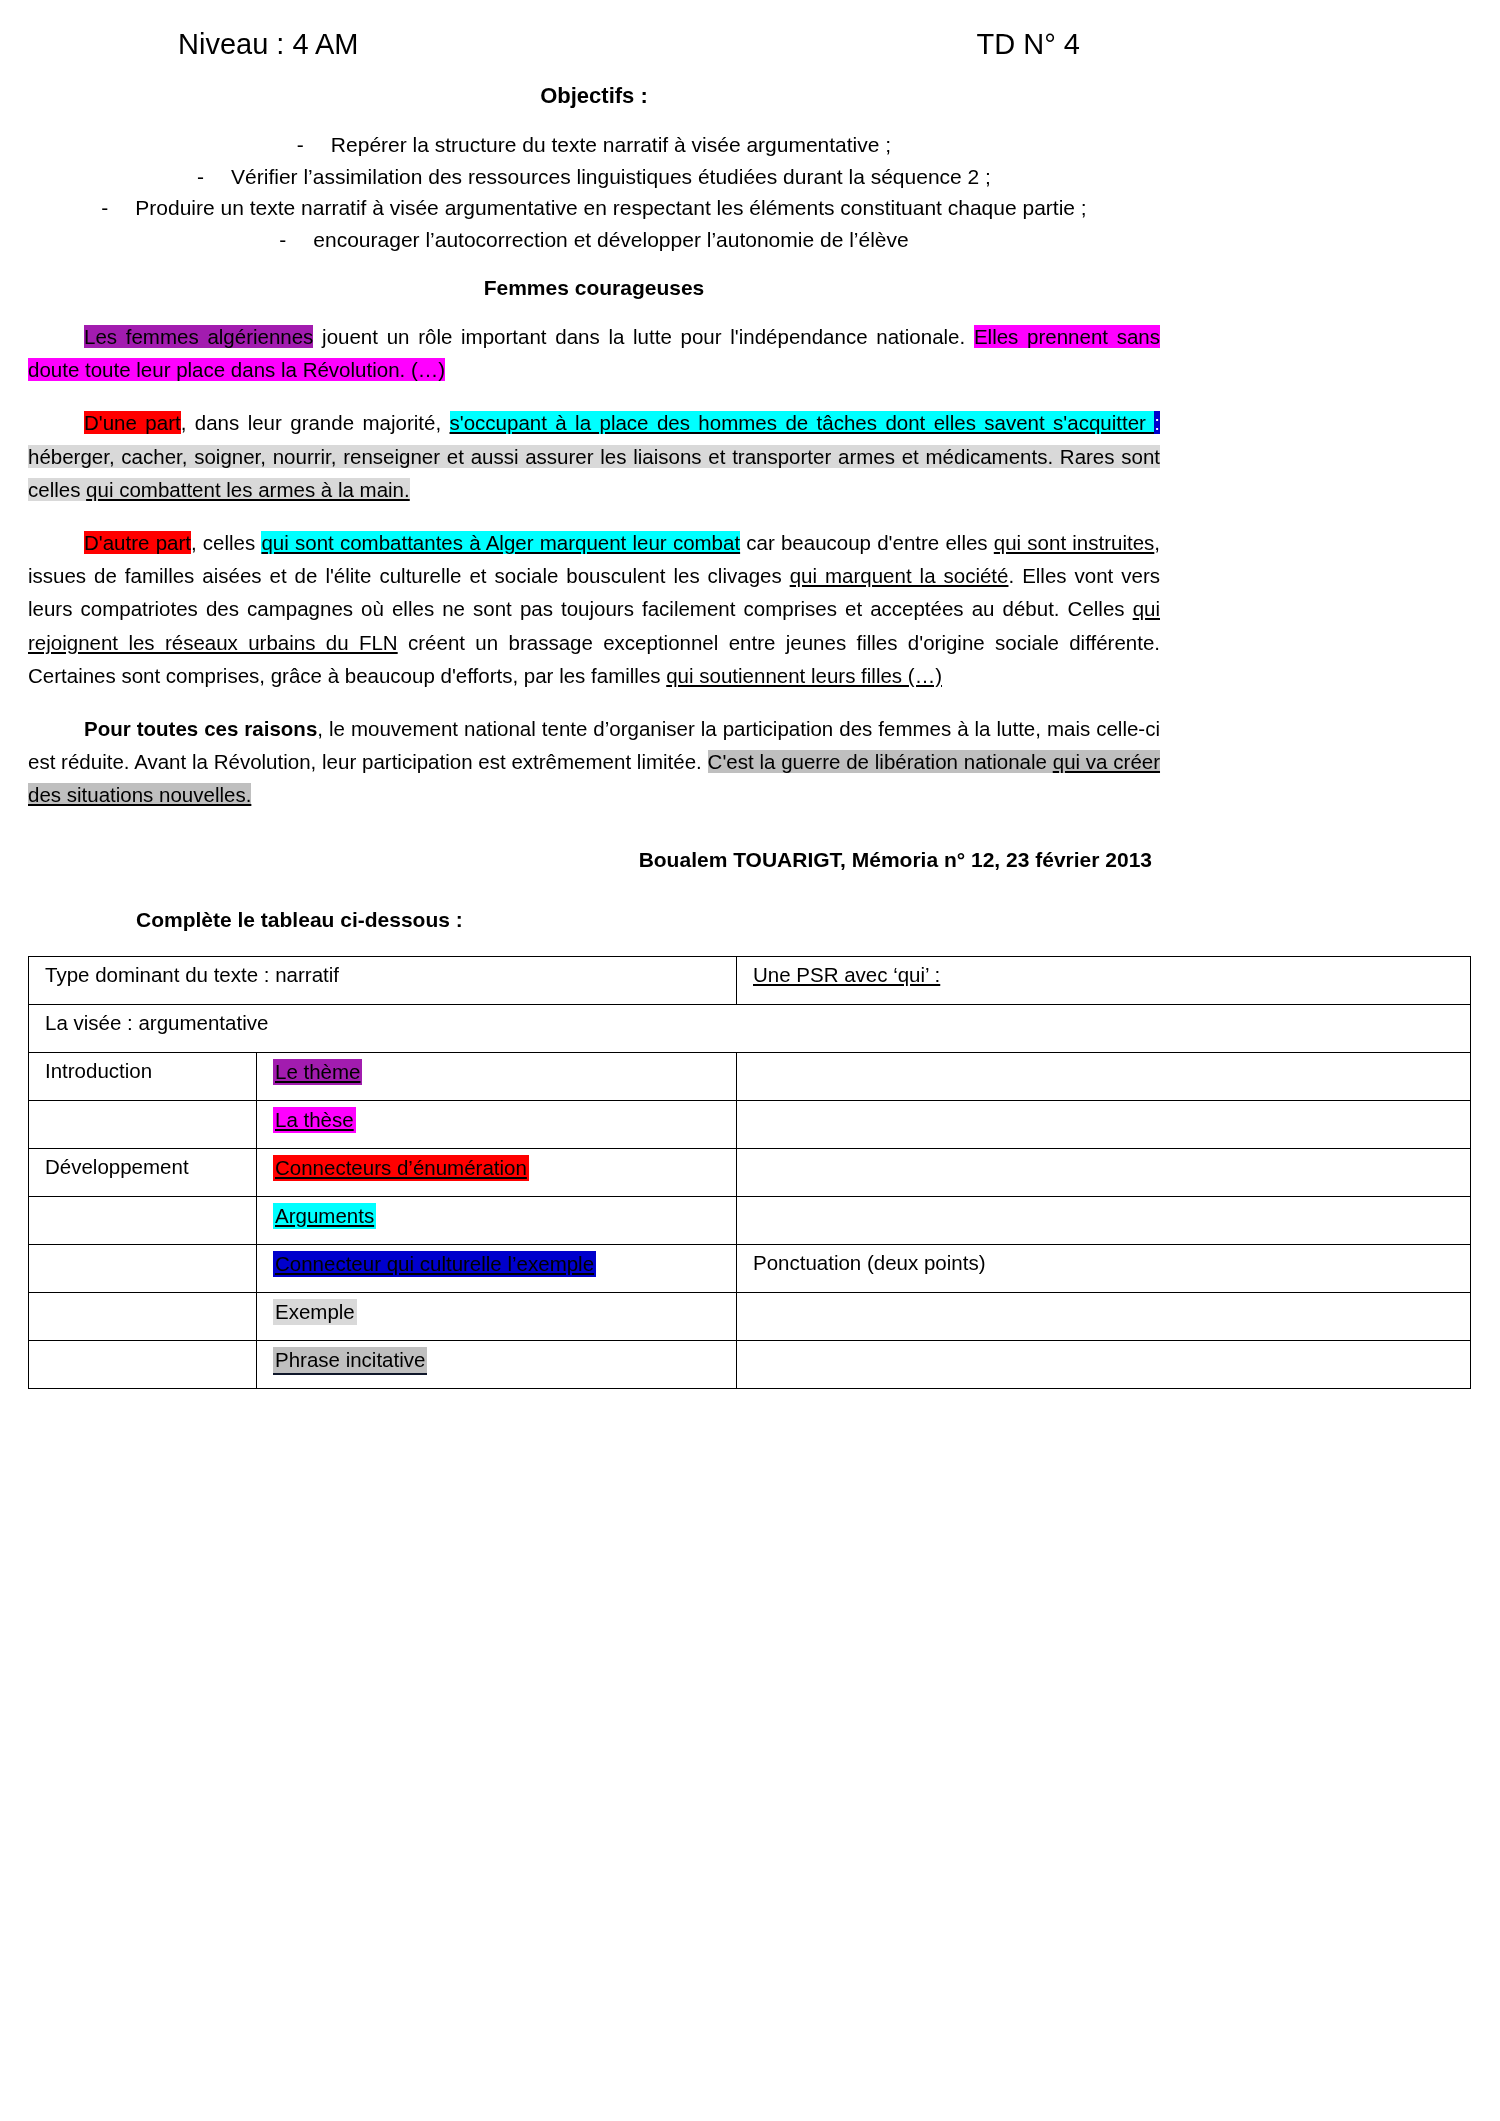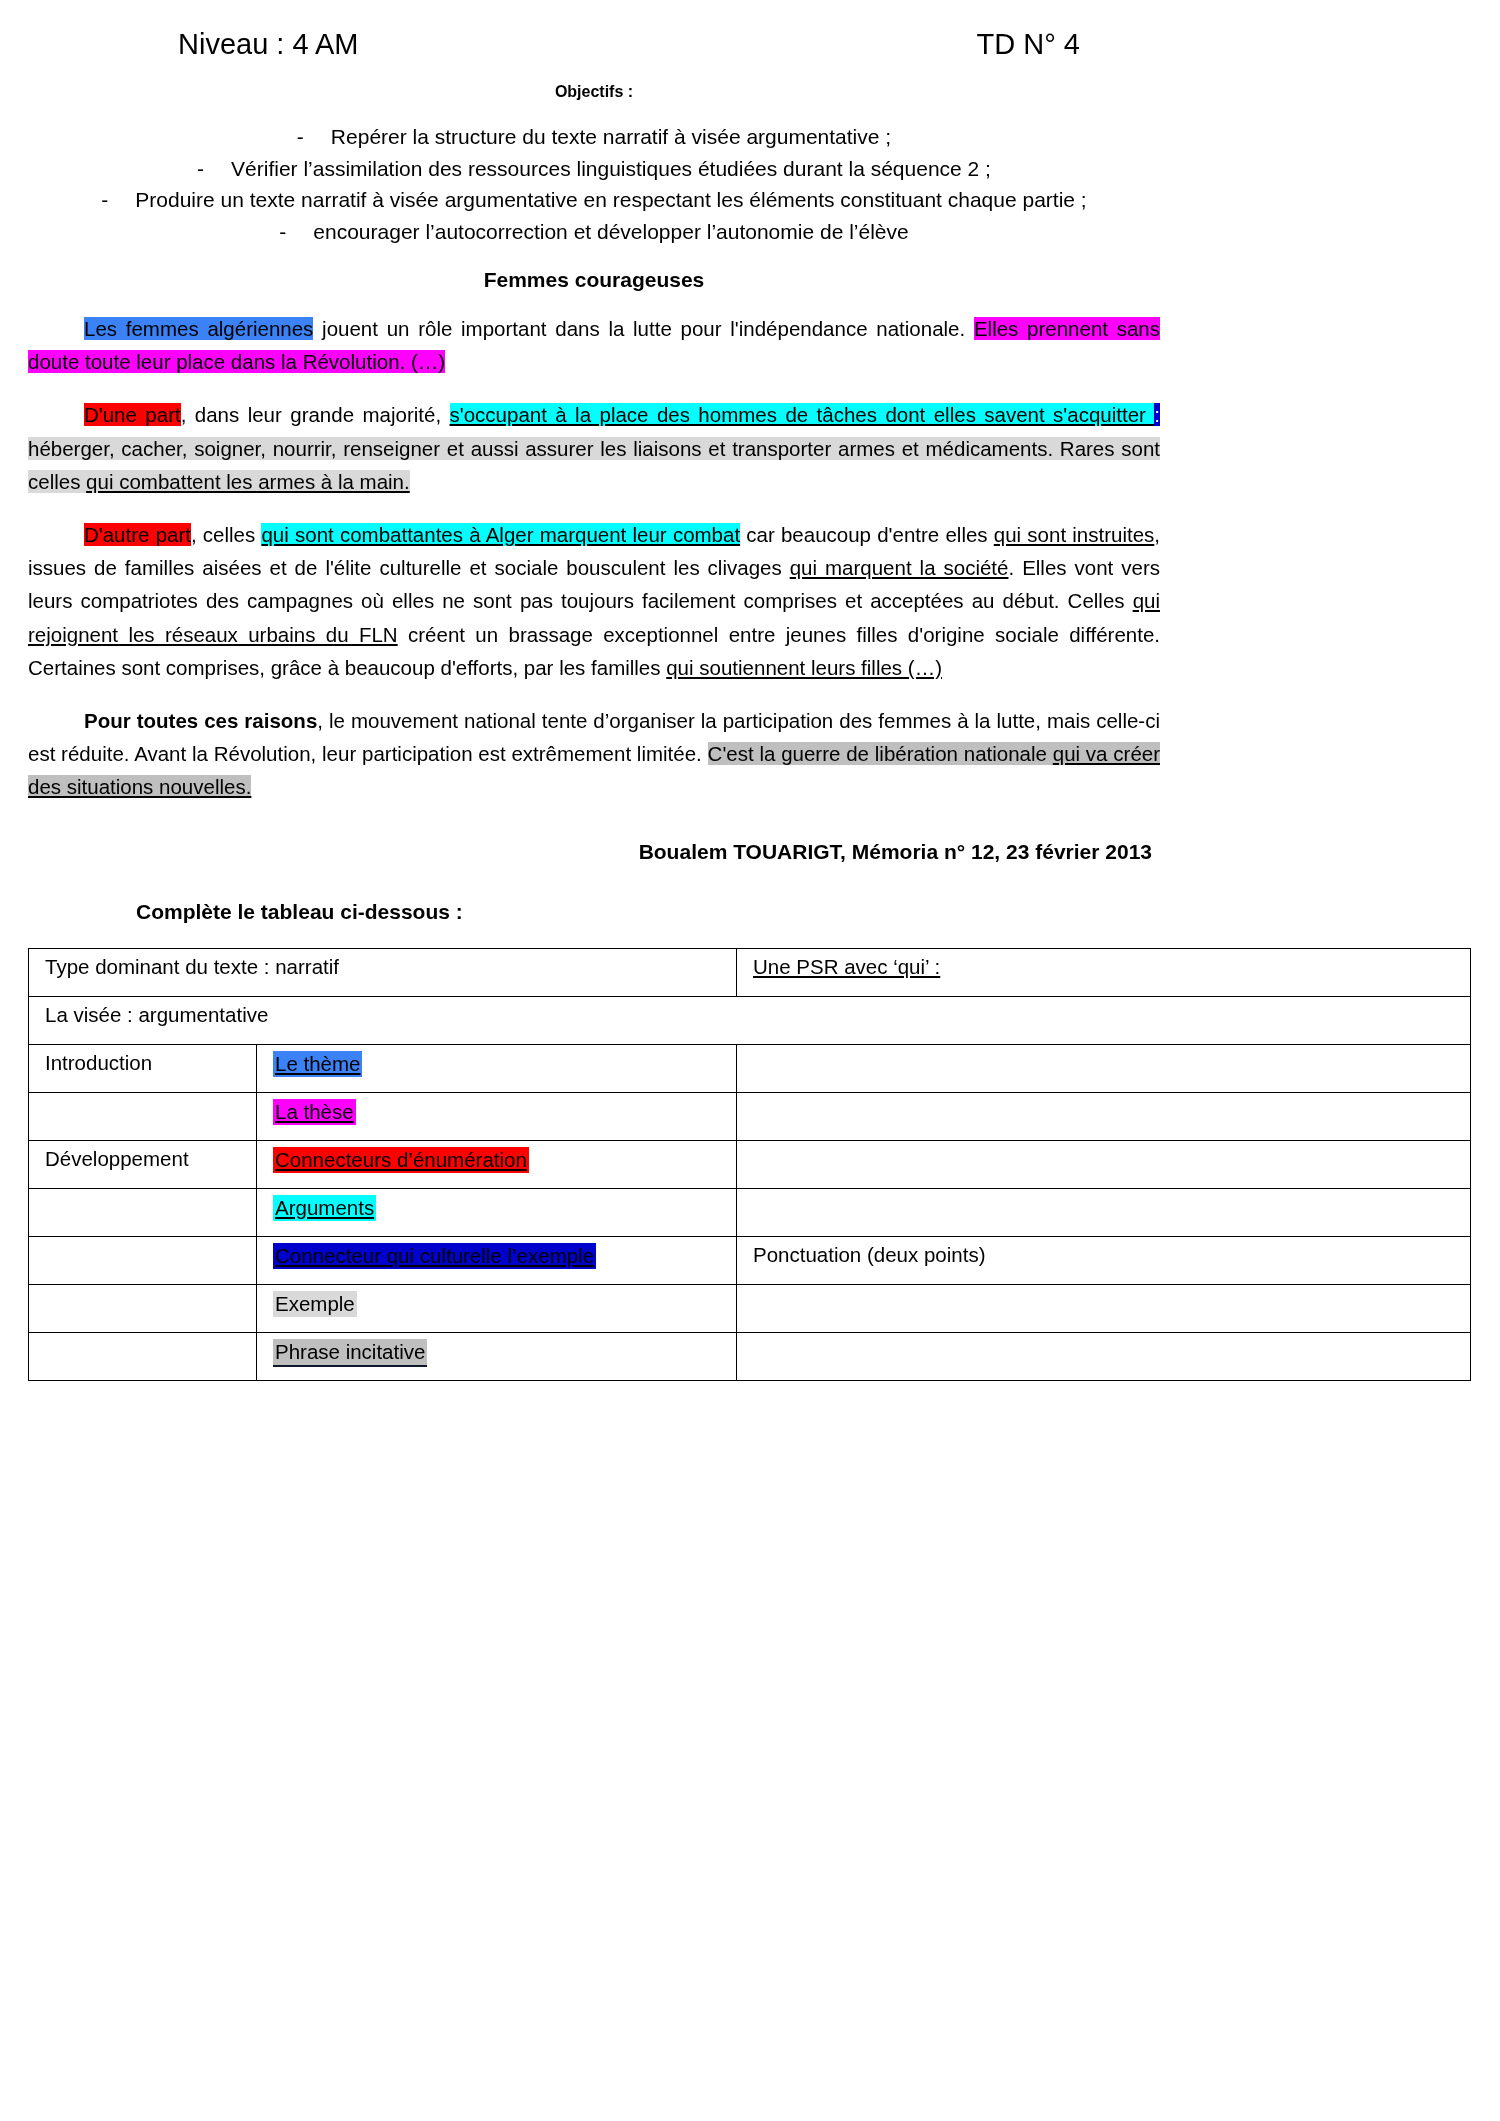--- a/index.html
+++ b/index.html
@@ -29,21 +29,21 @@
     padding: 0 80px 0 150px;
   }
   .header-left { flex: 0 0 auto; }
   .header-spacer { flex: 1 1 auto; }
   .header-right { flex: 0 0 auto; }
 
   
   .objectifs-title {
     text-align: center;
     font-weight: bold;
-    font-size: 16px;
+    font-size: 22px;
     margin-top: 22px;
   }
   .obj-list {
     margin-top: 20px;
   }
   .obj-item {
     text-align: center;
     font-size: 21px;
     line-height: 1.5;
   }
@@ -60,21 +60,21 @@
   
   .para {
     font-size: 20.5px;
     line-height: 1.62;
     text-align: justify;
     margin-top: 20px;
     text-indent: 56px;
   }
   .para.j2 { text-align: justify; }
 
-  .hl-yellow   { background: #3b82f6; }
+  .hl-yellow   { background: #a21caf; }
   .hl-magenta  { background: #ff00ff; }
   .hl-red      { background: #ff0000; }
   .hl-cyan     { background: #00ffff; }
   .hl-blue     { background: #0000cc; }
   .hl-grey     { background: #d9d9d9; }
   .hl-grey-d   { background: #bfbfbf; }
   .u           { text-decoration: underline; }
   .b           { font-weight: bold; }
 
   

